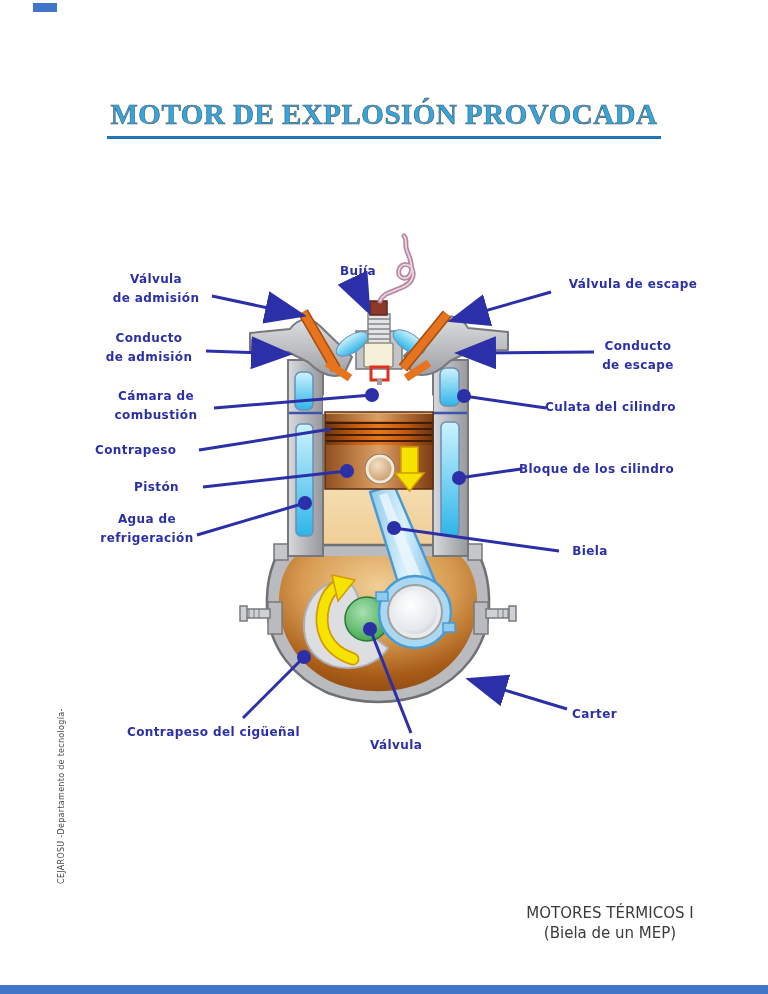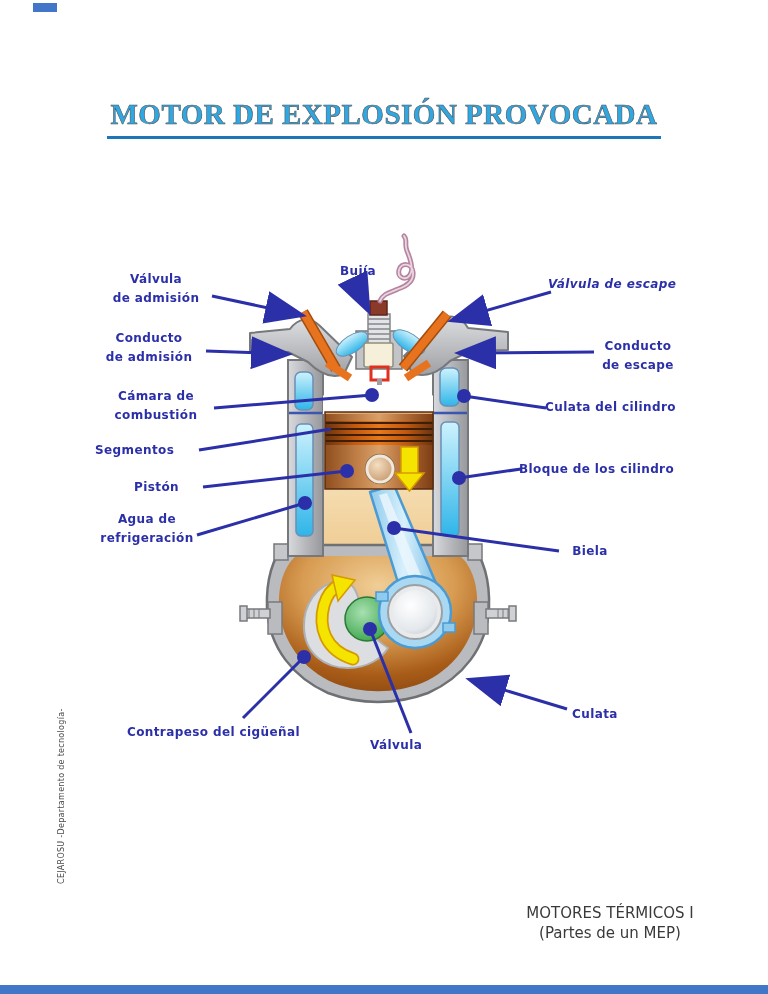--- a/index.html
+++ b/index.html
@@ -15,21 +15,21 @@
   .title{position:absolute;left:0;top:94px;width:768px;text-align:center;
     color:#2fa7e0;font-weight:bold;font-size:29px;letter-spacing:.5px;line-height:41px;
     -webkit-text-stroke:.6px #55565c;}
   .title .tl{display:inline-block;border-bottom:3px solid #1c77b8;padding:0 3px 1px 3px;font-family:Liberation Serif, serif;}
 
   
   .lbl{position:absolute;color:#2b2fa8;font-weight:bold;font-size:12px;line-height:19px;
     white-space:pre-line;text-align:center;letter-spacing:.4px;}
   #lbl-valvula-admision{left:92px;top:270px;width:128px;}
   #lbl-bujia{left:322px;top:262px;width:72px;}
-  #lbl-valvula-escape{left:548px;top:275px;width:170px;text-align:left;font-style:italic;}
+  #lbl-valvula-escape{left:548px;top:275px;width:170px;text-align:center;}
   #lbl-conducto-admision{left:85px;top:329px;width:128px;}
   #lbl-conducto-escape{left:588px;top:337px;width:100px;}
   #lbl-camara-combustion{left:92px;top:387px;width:128px;}
   #lbl-culata{left:545px;top:398px;width:175px;text-align:left;}
   #lbl-segmentos{left:95px;top:441px;width:110px;text-align:left;}
   #lbl-bloque{left:519px;top:460px;width:200px;text-align:left;}
   #lbl-piston{left:134px;top:478px;width:70px;text-align:left;}
   #lbl-agua{left:83px;top:510px;width:128px;}
   #lbl-biela{left:560px;top:542px;width:60px;text-align:center;}
   #lbl-contrapeso{left:106px;top:723px;width:215px;text-align:center;}
@@ -262,28 +262,28 @@
 de admisión</div>
 <div class="lbl" id="lbl-bujia">Bujía</div>
 <div class="lbl" id="lbl-valvula-escape">Válvula de escape</div>
 <div class="lbl" id="lbl-conducto-admision">Conducto
 de admisión</div>
 <div class="lbl" id="lbl-conducto-escape">Conducto
 de escape</div>
 <div class="lbl" id="lbl-camara-combustion">Cámara de
 combustión</div>
 <div class="lbl" id="lbl-culata">Culata del cilindro</div>
-<div class="lbl" id="lbl-segmentos">Segmentos</div>
+<div class="lbl" id="lbl-segmentos">Contrapeso</div>
 <div class="lbl" id="lbl-bloque">Bloque de los cilindro</div>
 <div class="lbl" id="lbl-piston">Pistón</div>
 <div class="lbl" id="lbl-agua">Agua de
 refrigeración</div>
 <div class="lbl" id="lbl-biela">Biela</div>
 <div class="lbl" id="lbl-contrapeso">Contrapeso del cigüeñal</div>
 <div class="lbl" id="lbl-ciguenal">Válvula</div>
-<div class="lbl" id="lbl-carter">Culata</div>
+<div class="lbl" id="lbl-carter">Carter</div>
 
 <div class="side-note">CEJAROSU -Departamento de tecnología-</div>
 
 <div class="footer">
   <div>MOTORES TÉRMICOS I</div>
-  <div>(Partes de un MEP)</div>
+  <div>(Biela de un MEP)</div>
 </div>
 
 </body></html>

